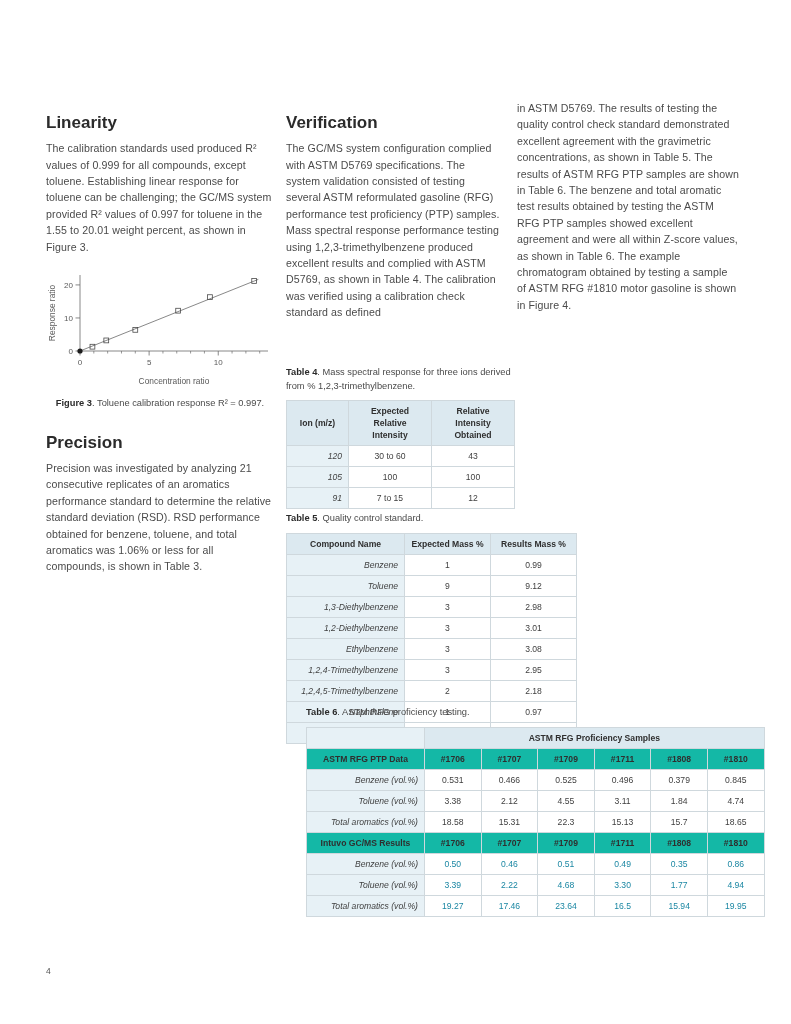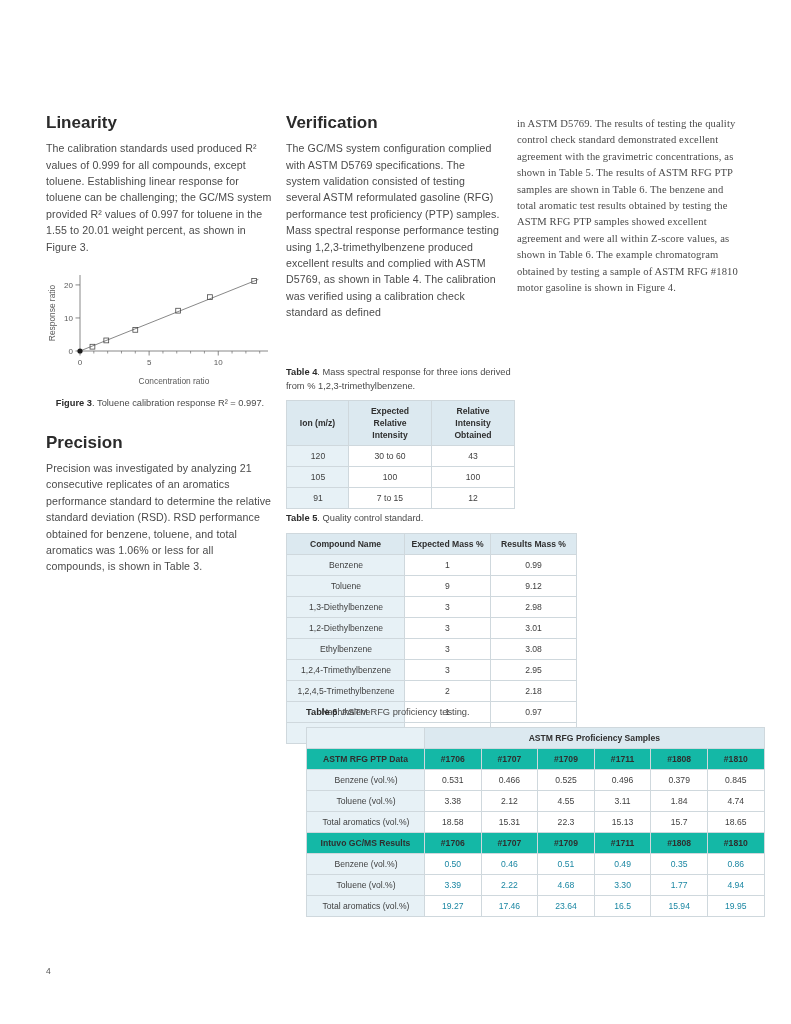--- a/index.html
+++ b/index.html
@@ -21,21 +21,21 @@
     background: #ffffff;
   }
 
   
   .col {
     position: absolute;
     box-sizing: border-box;
   }
   .col-1 { left: 46px;  top: 112px; width: 228px; }
   .col-2 { left: 286px; top: 112px; width: 215px; }
-  .col-3 { left: 517px; top: 116px; width: 222px; font-family: Liberation Serif, serif; }
+  .col-3 { left: 517px; top: 100px; width: 222px; }
 
   h2.section-title {
     font-size: 17px;
     font-weight: bold;
     color: #2b2b2b;
     margin: 0 0 6px 0;
     line-height: 1.3;
   }
   p.body-text {
     font-size: 10.6px;
@@ -86,22 +86,23 @@
     line-height: 12px;
     box-sizing: border-box;
   }
   table.data th {
     background: #dce9f0;
     font-weight: bold;
     color: #2f2f2f;
   }
   table.data td.rowhead {
     background: #e7f1f6;
-    text-align: center;
+    text-align: right;
     padding-left: 7px;
+    font-style: italic;
   }
   table.data th.grayhead {
     background: #14b8a6;
     color: #2f2f2f;
   }
   table.data th.bluewide {
     background: #dce9f0;
     text-align: center;
   }
   table.data th.blank {

